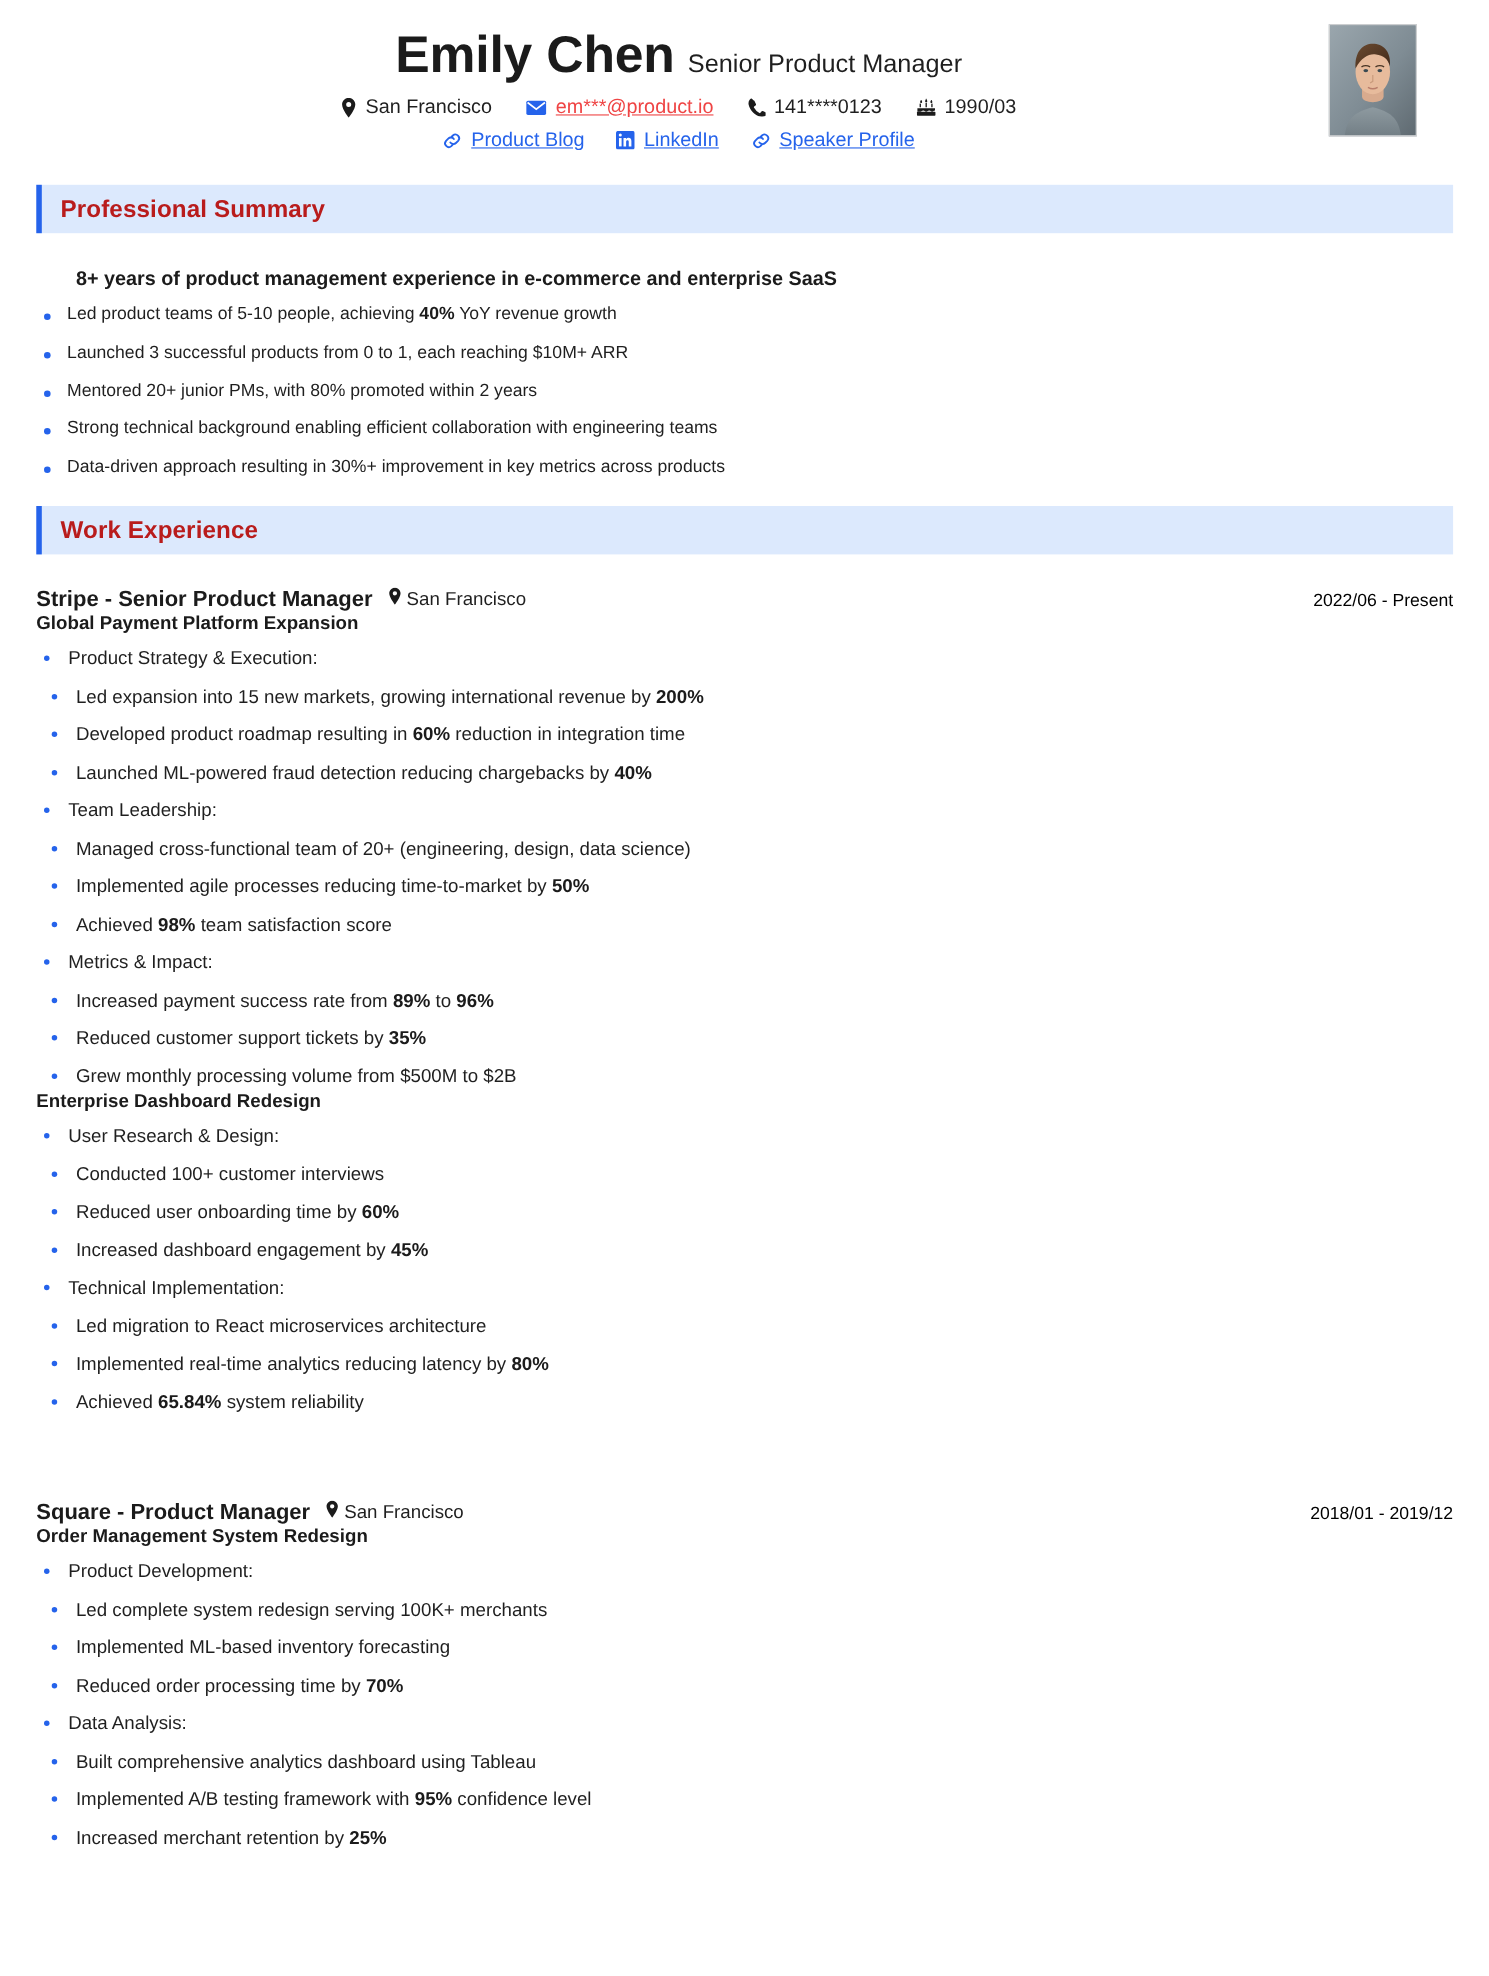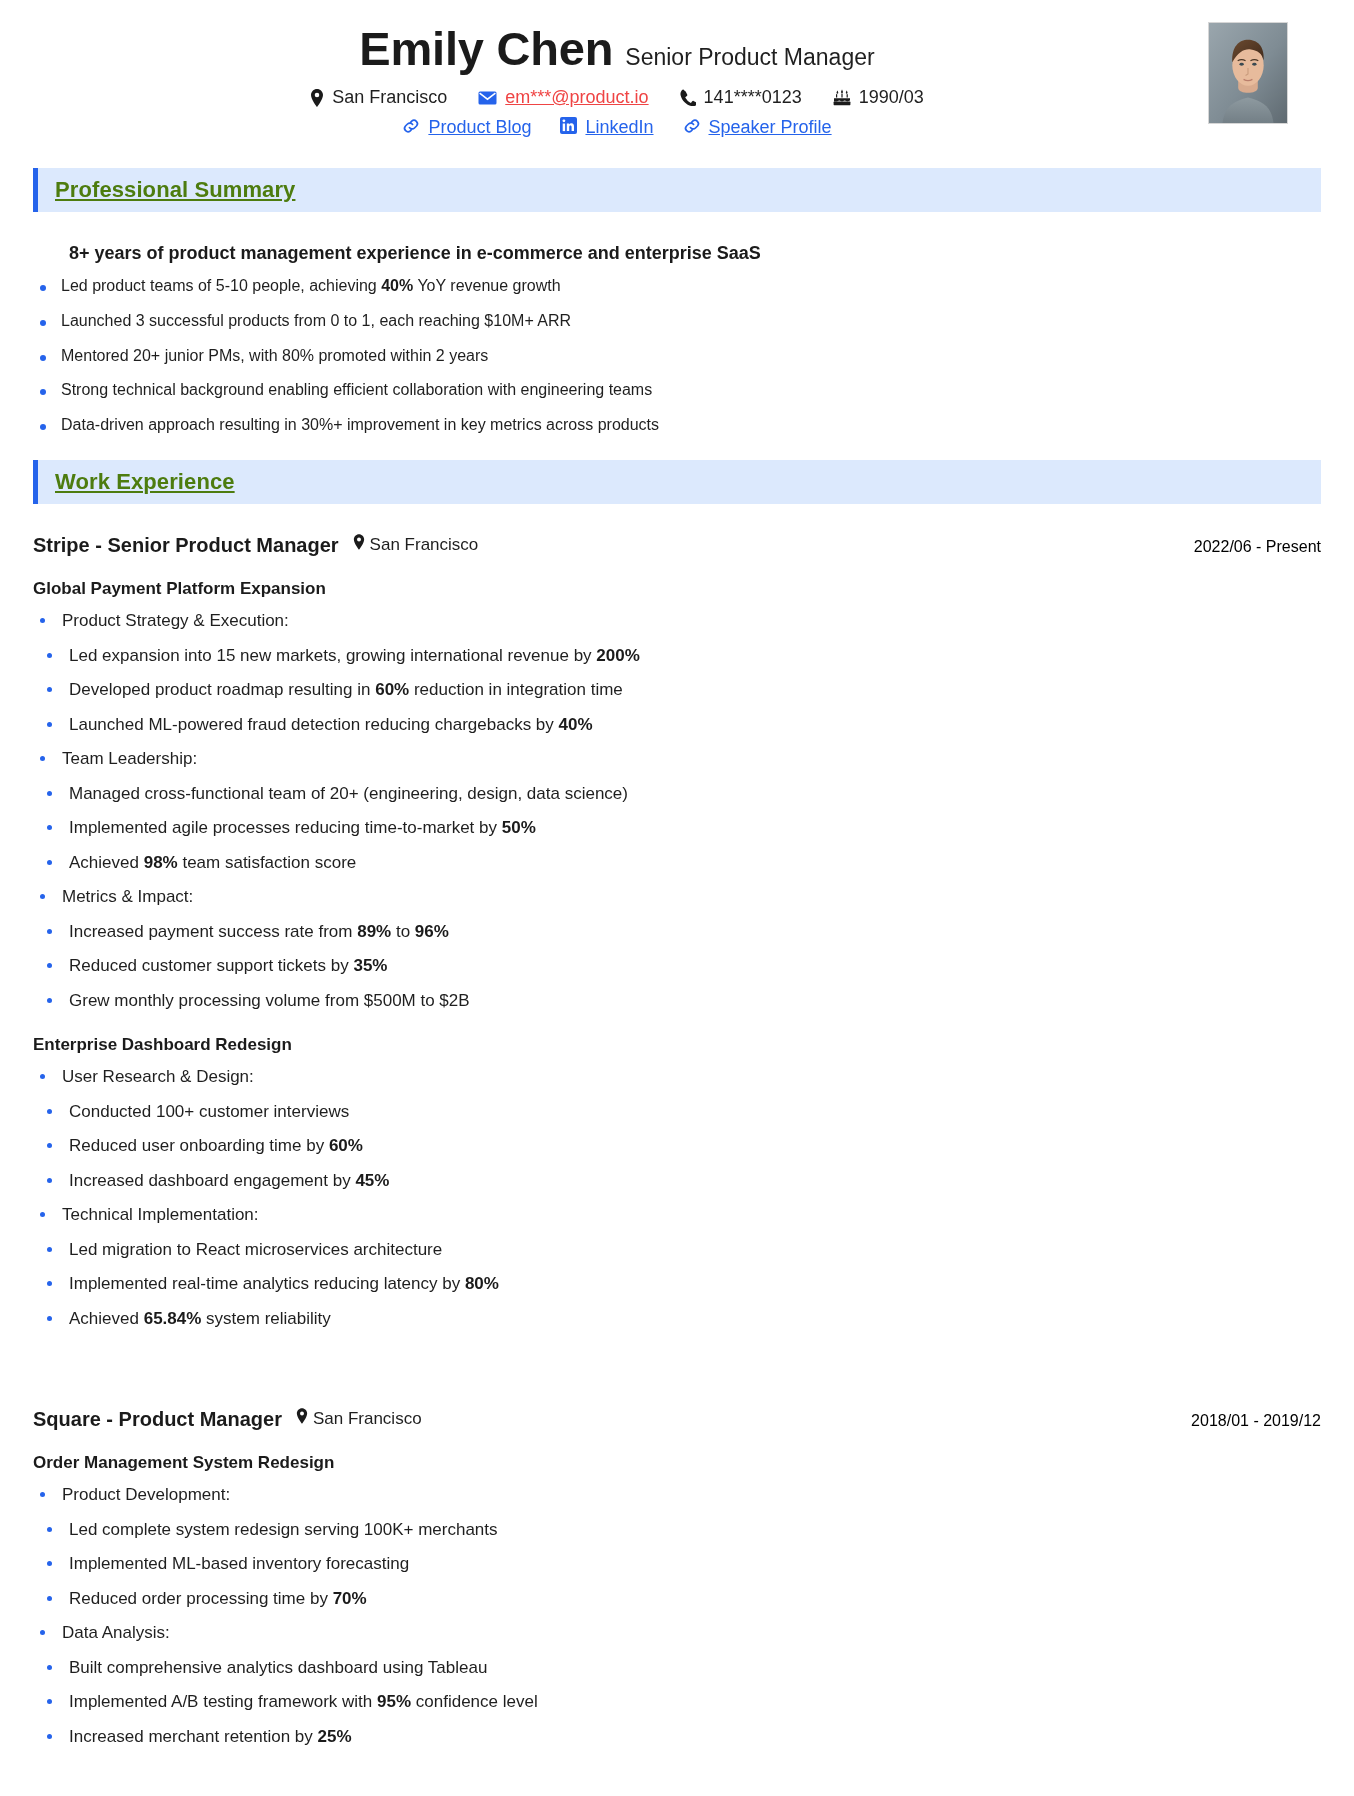--- a/index.html
+++ b/index.html
@@ -34,21 +34,21 @@
     display: flex; align-items: center; justify-content: center;
     gap: 31px; margin-top: 11px; font-size: 18px; color: #1f1f1f;
   }
   .contact-item { display: flex; align-items: center; gap: 8px; white-space: nowrap; }
   .contact-item .ic { display: inline-flex; align-items: center; justify-content: center; }
 
   .links-row {
     display: flex; align-items: center; justify-content: center;
     gap: 29px; margin-top: 9px; font-size: 18px;
   }
-  .link-item { display: flex; gap: 8px; white-space: nowrap; }
+  .link-item { display: flex; align-items: center; gap: 8px; white-space: nowrap; }
   .link-item a, .link-text {
     color: #2563eb; text-decoration: underline; font-size: 18px;
   }
   .email-link { color: #ef4444; text-decoration: underline; text-align: center; }
 
   .avatar {
     position: absolute; top: 22px; right: 33px;
     width: 80px; height: 102px;
     border: 1px solid #d6d6d6;
     overflow: hidden;
@@ -57,21 +57,21 @@
   .avatar svg { display: block; width: 100%; height: 100%; }
 
   
   .section-banner {
     background: #dce9fd;
     border-left: 5px solid #2563eb;
     padding: 9px 0 9px 17px;
     margin-top: 22px;
   }
   .section-banner .title {
-    color: #4d7c0f; font-size: 22px; font-weight: bold; letter-spacing: 0.1px; text-decoration: underline;
+    color: #b91c1c; font-size: 22px; font-weight: bold; letter-spacing: 0.1px;
   }
 
   
   .summary-lead {
     font-weight: bold; font-size: 18px; color: #1b1b1b;
     margin-top: 31px;
     margin-left: 36px;
   }
   ul.bullets { list-style: none; margin: 0; padding: 0; }
   ul.bullets li {
@@ -93,21 +93,21 @@
   }
   .job-left { display: flex; align-items: flex-start; gap: 14px; }
   .job-title { font-size: 20px; font-weight: bold; color: #1b1b1b; }
   .job-loc {
     display: inline-flex; align-items: baseline; gap: 5px;
     font-size: 17px; color: #1f1f1f;
   }
   .job-date { font-size: 16px; color: #000000; white-space: nowrap; }
 
   .project-title {
-    font-size: 17px; font-weight: bold; color: #1b1b1b; margin-top: 22px;
+    font-size: 17px; font-weight: bold; color: #1b1b1b; 
   }
   ul.detail { list-style: none; margin: 0; padding: 0; }
   ul.detail li {
     position: relative; font-size: 17px; line-height: 1.5;
     color: #1f1f1f; margin-top: 9px;
   }
   ul.detail li::before {
     content: ""; position: absolute; top: 10px;
     width: 5px; height: 5px; border-radius: 50%; background: #2563eb;
   }

